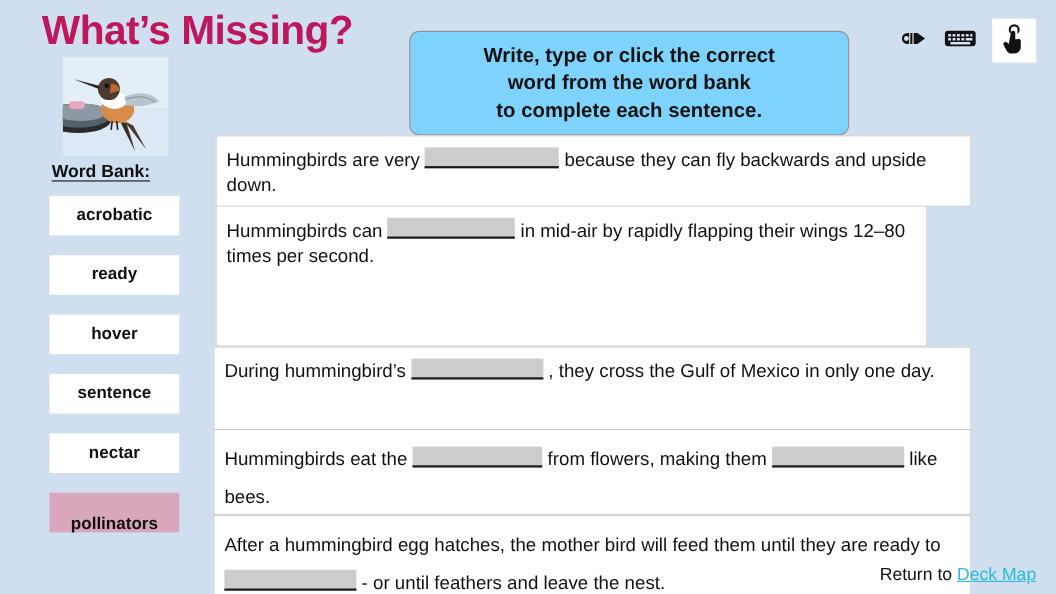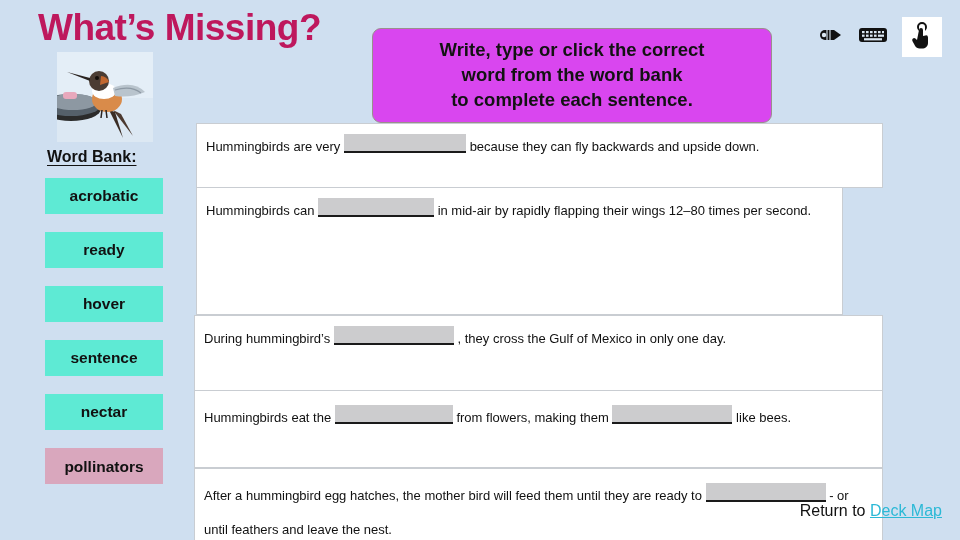--- a/index.html
+++ b/index.html
@@ -33,35 +33,35 @@
     text-decoration:underline;text-underline-offset:3px;
     white-space:nowrap;
   }
   .wb-list{position:absolute;left:45px;top:178px;width:118px;}
   .wb-item{
     width:118px;
     text-align:center;
     font-size:15.5px;font-weight:bold;color:#111;
     line-height:36px;
     margin-bottom:18px;
-    background:#5eead4;
+    background:#ffffff;
     box-sizing:border-box;
   }
   .wb-item.overflow{
     line-height:19px;
-    padding-top:9px;
+    padding-top:19px;
     height:36px;
     overflow:visible;
     background:linear-gradient(#d9a7bd 0px,#d9a7bd 37px,transparent 37px);
   }
 
   
   .callout{
     position:absolute;left:372px;top:28px;width:400px;
-    background:#d946ef;
+    background:#7dd3fc;
     border:1px solid #9a8f8d;
     border-radius:9px;
     padding:8px 6px 10px;
     box-sizing:border-box;
     text-align:center;
     font-size:18.5px;font-weight:bold;color:#121212;
     line-height:25px;
   }
 
   
@@ -71,21 +71,21 @@
 
   
   .panel{
     position:absolute;left:196px;top:123px;width:687px;height:400px;
   }
   .card{
     background:#ffffff;
     border:1px solid #c9cdd2;
     box-sizing:border-box;
     position:absolute;
-    font-size:13px;color:#111;
+    font-size:17px;color:#111;
     padding:10px 10px 10px 9px;
     line-height:23px;
   }
   .card.c1{left:0;top:0;width:687px;height:65px;}
   .card.c2{left:0;top:65px;width:647px;height:127px;border-top:none;}
   .card.c3{left:-2px;top:192px;width:689px;height:76px;}
   .card.c4{left:-2px;top:268px;width:689px;height:77px;border-top:none;line-height:34px;}
   .card.c5{left:-2px;top:345px;width:689px;height:78px;line-height:34px;}
 
   .blank{
@@ -97,21 +97,21 @@
   }
   .b-w1{width:122px;}
   .b-w2{width:116px;}
   .b-w3{width:120px;}
   .b-w4{width:118px;}
   .b-w5{width:120px;}
   .b-w6{width:120px;}
 
   
   .footer{
-    position:absolute;right:18px;bottom:20px;
+    position:absolute;right:18px;bottom:8px;
     font-size:16px;color:#111;
     white-space:nowrap;
   }
   .footer a{color:#2cb9d6;text-decoration:underline;}
 </style>
 </head>
 <body>
 
 <div class="title">What’s Missing?</div>
 

